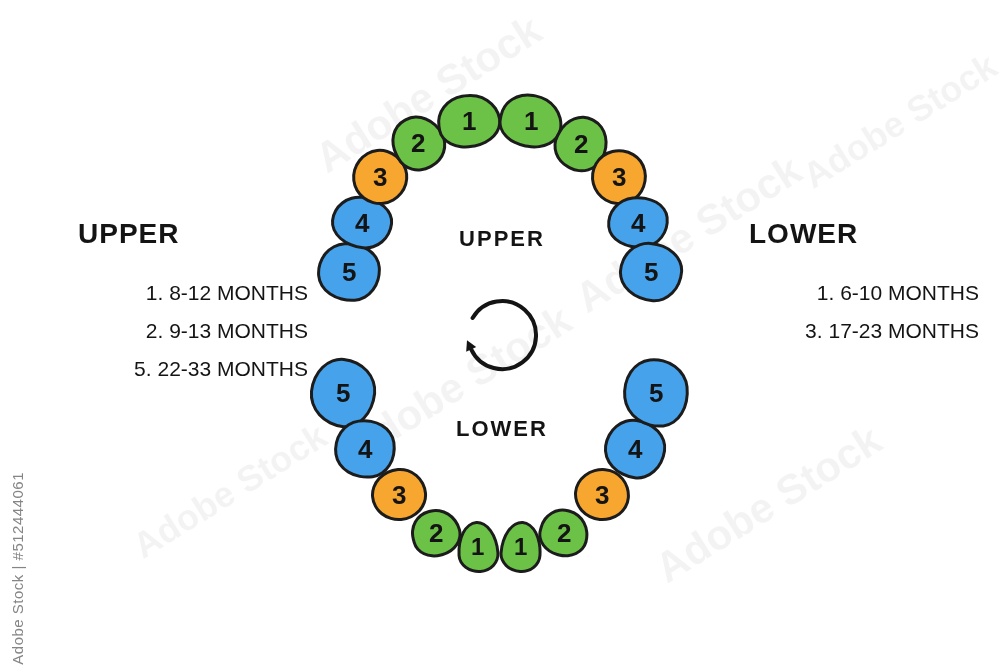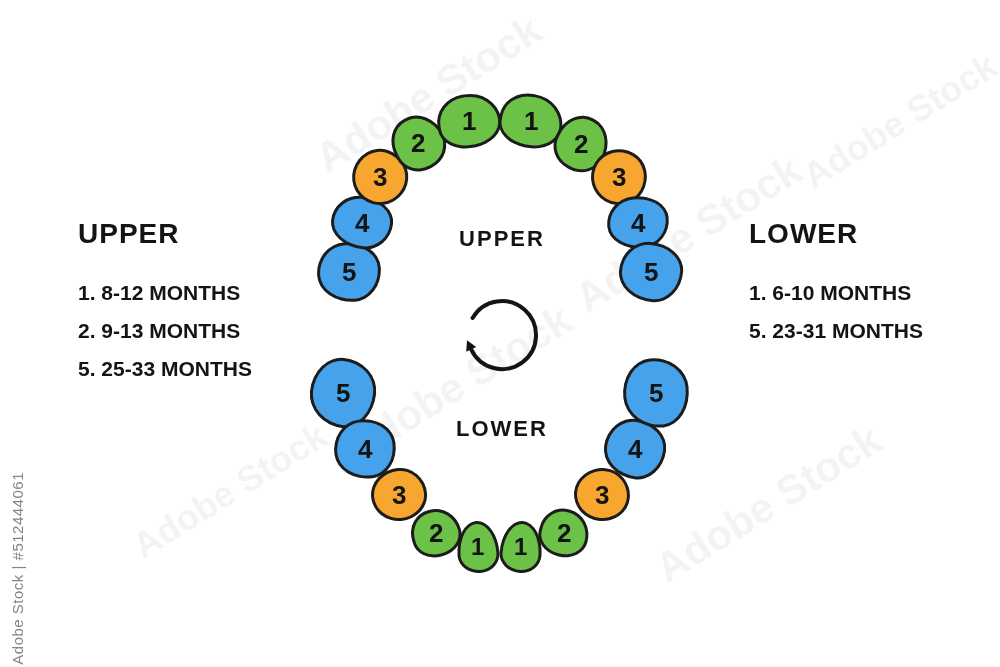--- a/index.html
+++ b/index.html
@@ -36,21 +36,21 @@
   #upper-arch-label{top:226px;}
   #lower-arch-label{top:416px;}
   
   #rotate-icon{position:absolute;left:462px;top:295px;}
   
   .legend{position:absolute;top:218px;width:230px;}
   #legend-upper{left:78px;}
   #legend-lower{left:749px;}
   .legend-title{font-weight:bold;font-size:28px;letter-spacing:1px;}
   .legend-items{margin-top:31px;display:flex;flex-direction:column;gap:14px;}
-  .legend-item{font-weight:bold;font-size:21px;white-space:nowrap;}
+  .legend-item{font-weight:normal;font-size:21px;white-space:nowrap;text-align:right;}
   
   .wm-side{
     position:absolute;left:9px;bottom:2px;
     writing-mode:vertical-rl;transform:rotate(180deg);
     font-size:15px;color:#858585;letter-spacing:.5px;
     white-space:nowrap;
   }
   .wm-tile{
     position:absolute;font-weight:bold;font-size:42px;color:#6a6a6a;
     opacity:.07;transform:rotate(-32deg);white-space:nowrap;pointer-events:none;
@@ -143,26 +143,26 @@
   <svg id="rotate-icon" width="80" height="80" viewBox="0 0 80 80">
     <path d="M 10.6,23 A 34,34 0 1 1 9.2,54.4" fill="none" stroke="#141414" stroke-width="4" stroke-linecap="round"></path>
     <polygon points="5.0,45.3 4.2,56.7 14.2,52.1" fill="#141414"></polygon>
   </svg>
 
   <div id="legend-upper" class="legend">
     <div class="legend-title">UPPER</div>
     <div class="legend-items">
       <div class="legend-item">1. 8-12 MONTHS</div>
       <div class="legend-item">2. 9-13 MONTHS</div>
-      <div class="legend-item">5. 25-33 MONTHS</div>
+      <div class="legend-item">5. 22-33 MONTHS</div>
     </div>
   </div>
 
   <div id="legend-lower" class="legend">
     <div class="legend-title">LOWER</div>
     <div class="legend-items">
       <div class="legend-item">1. 6-10 MONTHS</div>
-      <div class="legend-item">5. 23-31 MONTHS</div>
+      <div class="legend-item">3. 17-23 MONTHS</div>
     </div>
   </div>
 
   <div class="wm-side">Adobe Stock | #512444061</div>
 </div>
 
 </body></html>

